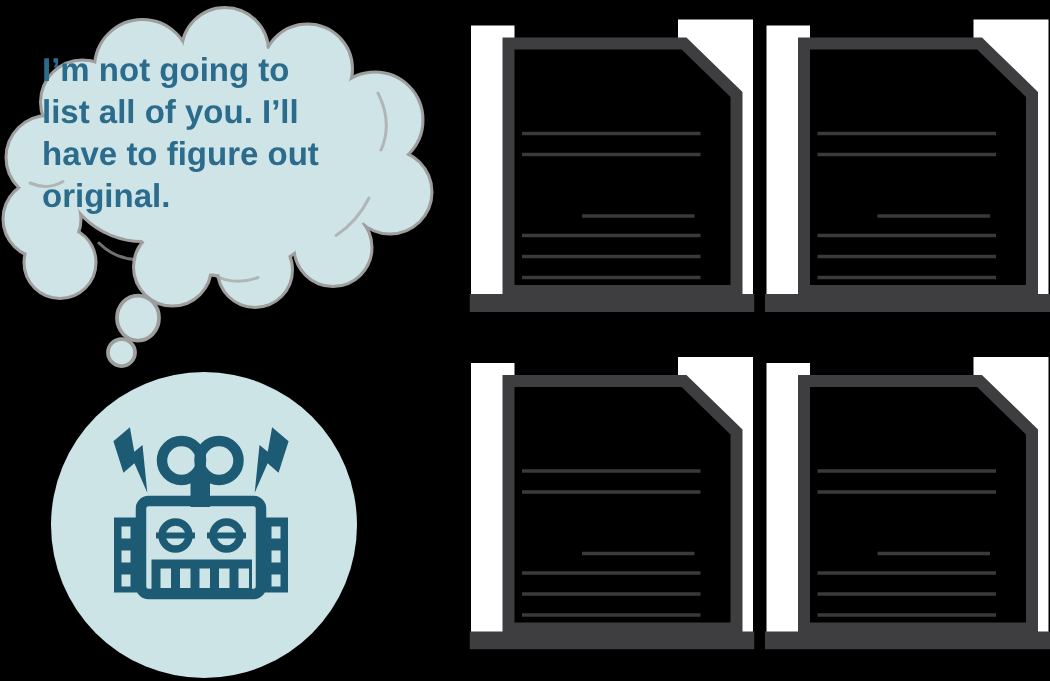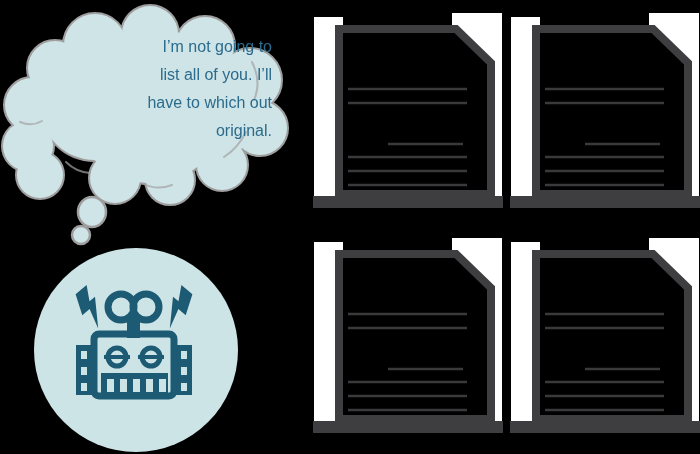--- a/index.html
+++ b/index.html
@@ -1,20 +1,20 @@
 <!DOCTYPE html>
 <html><head>
 <meta charset="utf-8">
 <style>
   html,body{margin:0;padding:0;background:#000;}
   .stage{position:relative;width:700px;height:454px;background:#000;overflow:hidden;
          font-family:"Liberation Sans",sans-serif;}
   .cloud-svg{position:absolute;left:0;top:0;}
   .bubble-text{position:absolute;left:28px;top:33px;width:244px;color:#2b6b8c;
-               font-size:16px;line-height:28px;text-align:right;font-weight:400;}
+               font-size:22px;line-height:28px;text-align:left;font-weight:700;}
   .robot-svg{position:absolute;left:33px;top:247px;}
   .doc{position:absolute;}
   .doc1{left:313px;top:12px;}
   .doc2{left:510px;top:12px;}
   .doc3{left:313px;top:237px;}
   .doc4{left:510px;top:237px;}
 </style>
 </head>
 <body>
 
@@ -68,21 +68,21 @@
 
     <g stroke="#9e9e9e" stroke-width="2.5" fill="#cfe4e7">
       <ellipse cx="92" cy="212" rx="14" ry="15"></ellipse>
       <circle cx="81" cy="235" r="9"></circle>
     </g>
   </svg>
 
   <div class="bubble-text">
     <div>I’m not going to</div>
     <div>list all of you. I’ll</div>
-    <div>have to which out</div>
+    <div>have to figure out</div>
     <div>original.</div>
   </div>
 
   <svg class="robot-svg" width="206" height="207" viewBox="33 247 206 207">
     <circle cx="136" cy="350" r="102" fill="#cde4e6"></circle>
     <g>
 
       <circle cx="121" cy="307" r="13" fill="none" stroke="#1d5a74" stroke-width="7"></circle>
       <circle cx="146" cy="307" r="13" fill="none" stroke="#1d5a74" stroke-width="7"></circle>
       <rect x="127" y="316" width="13" height="22" fill="#1d5a74"></rect>

